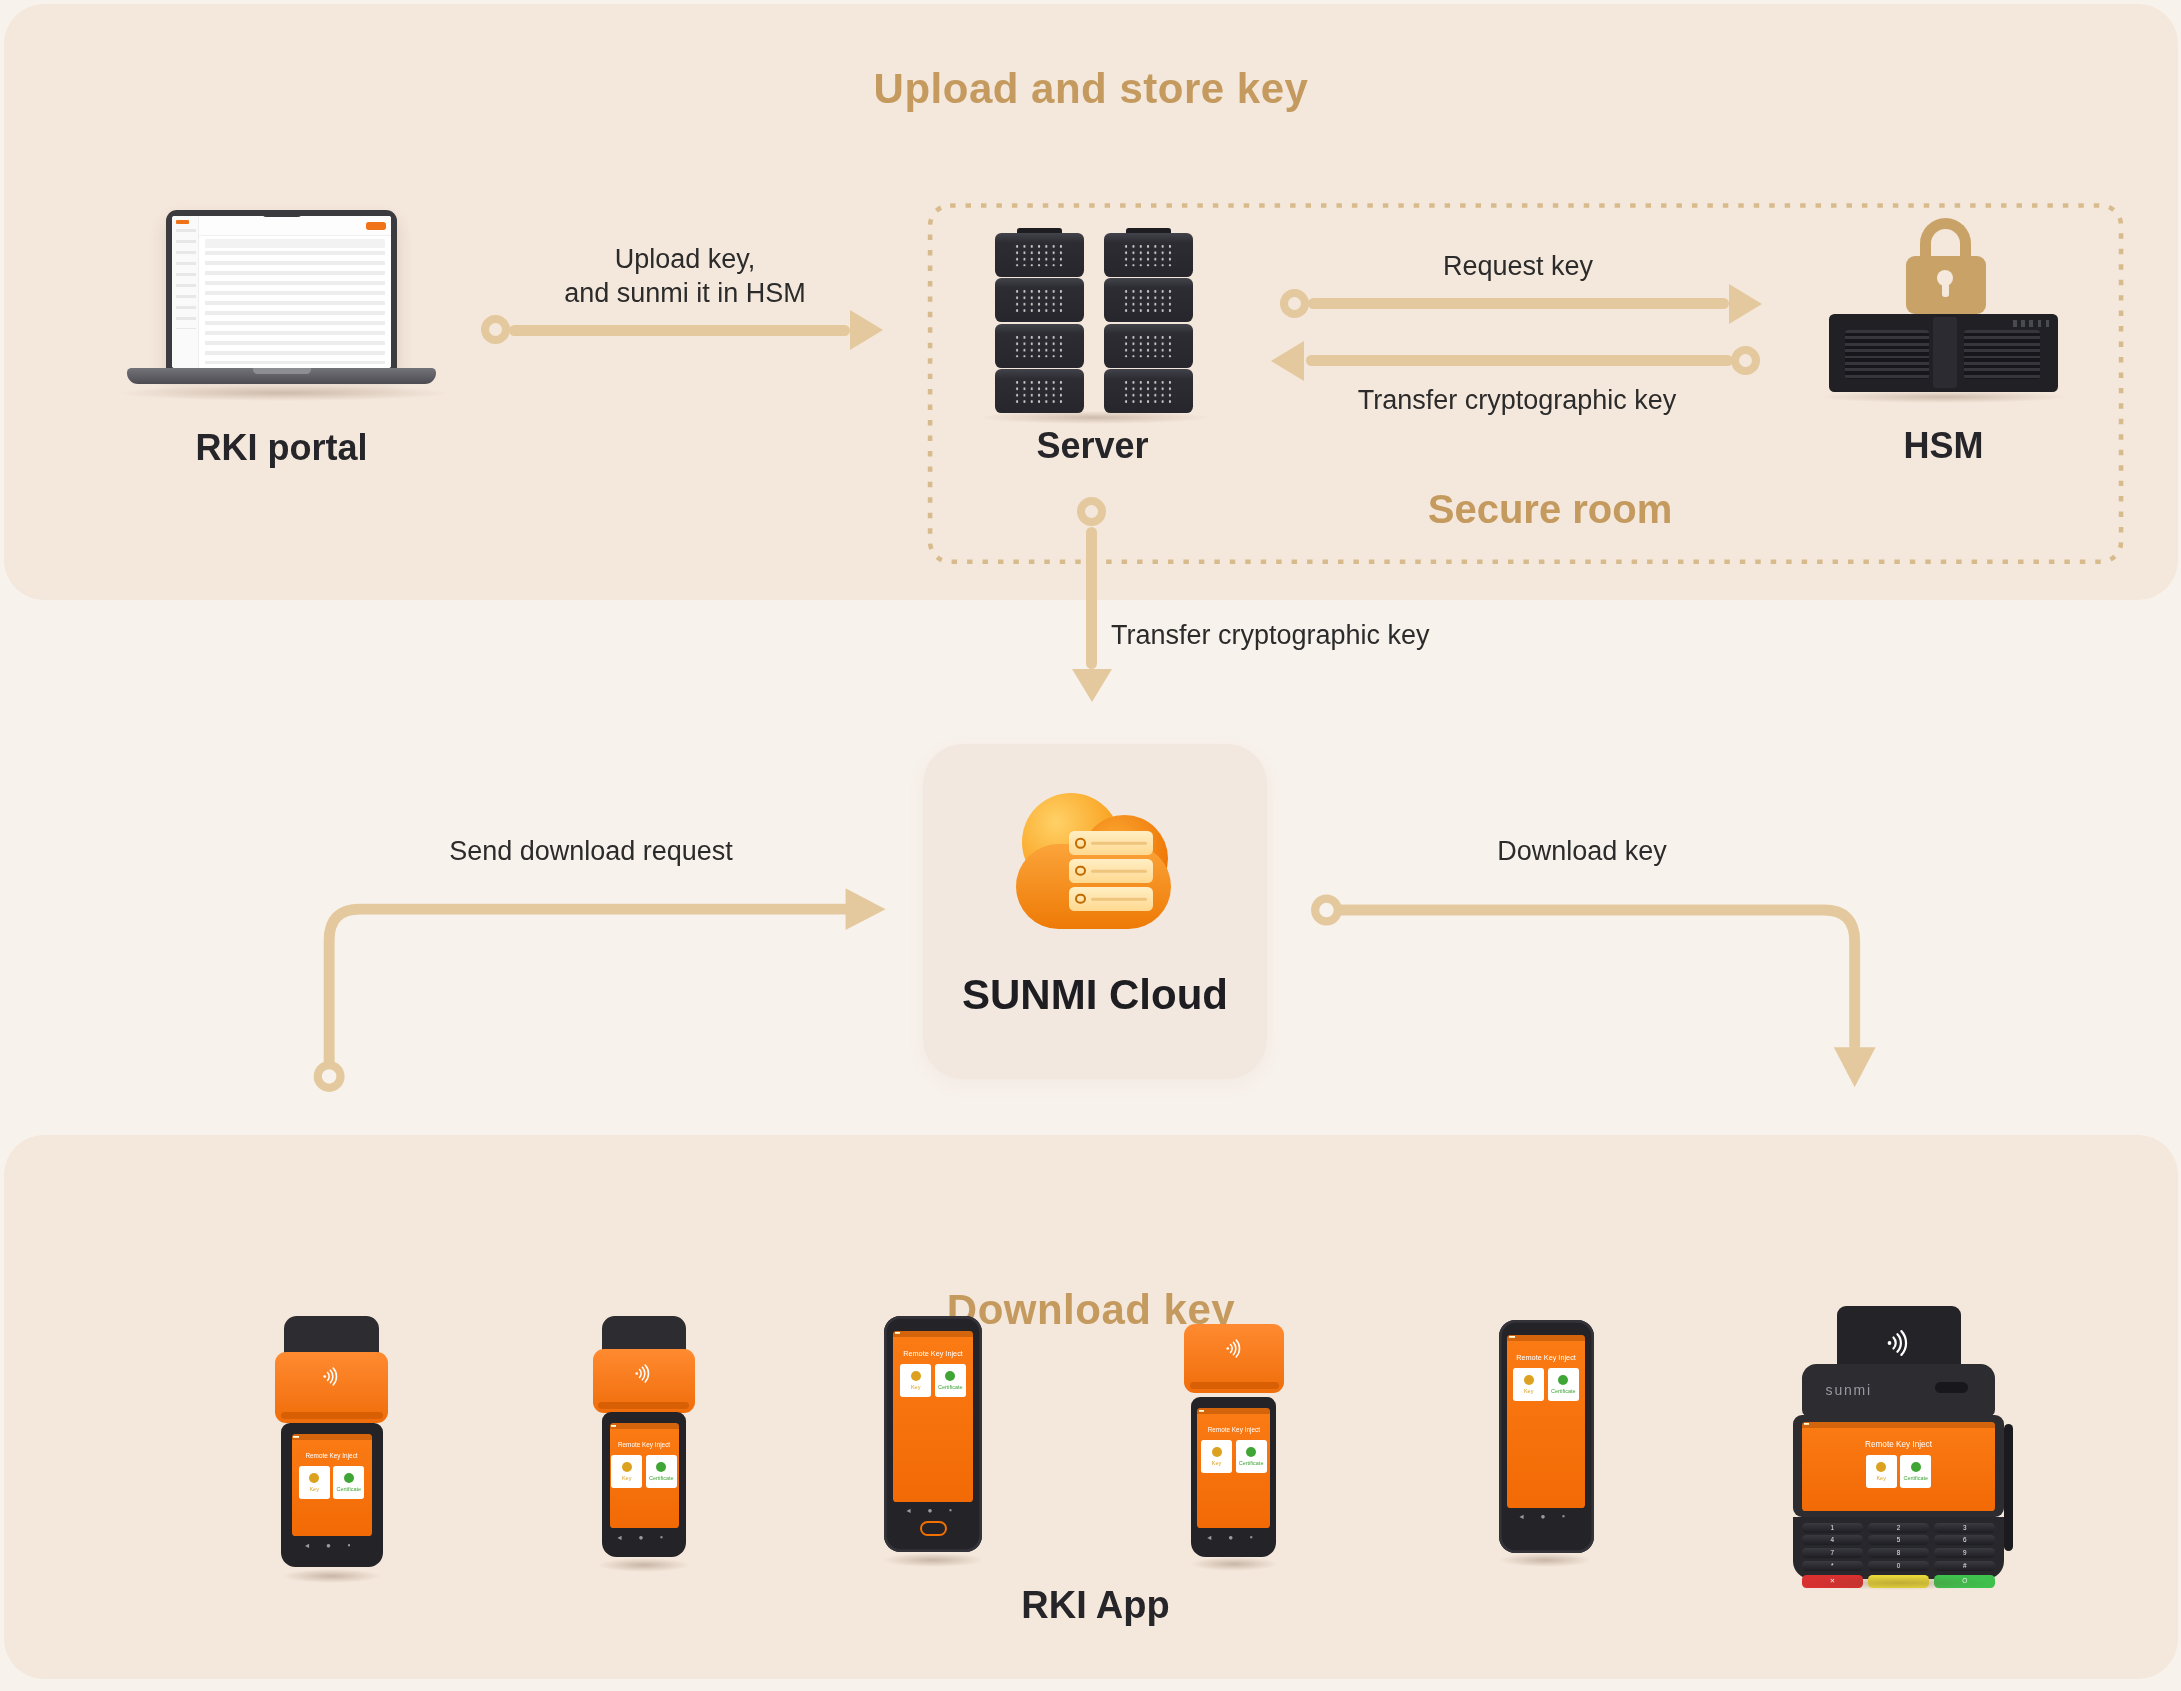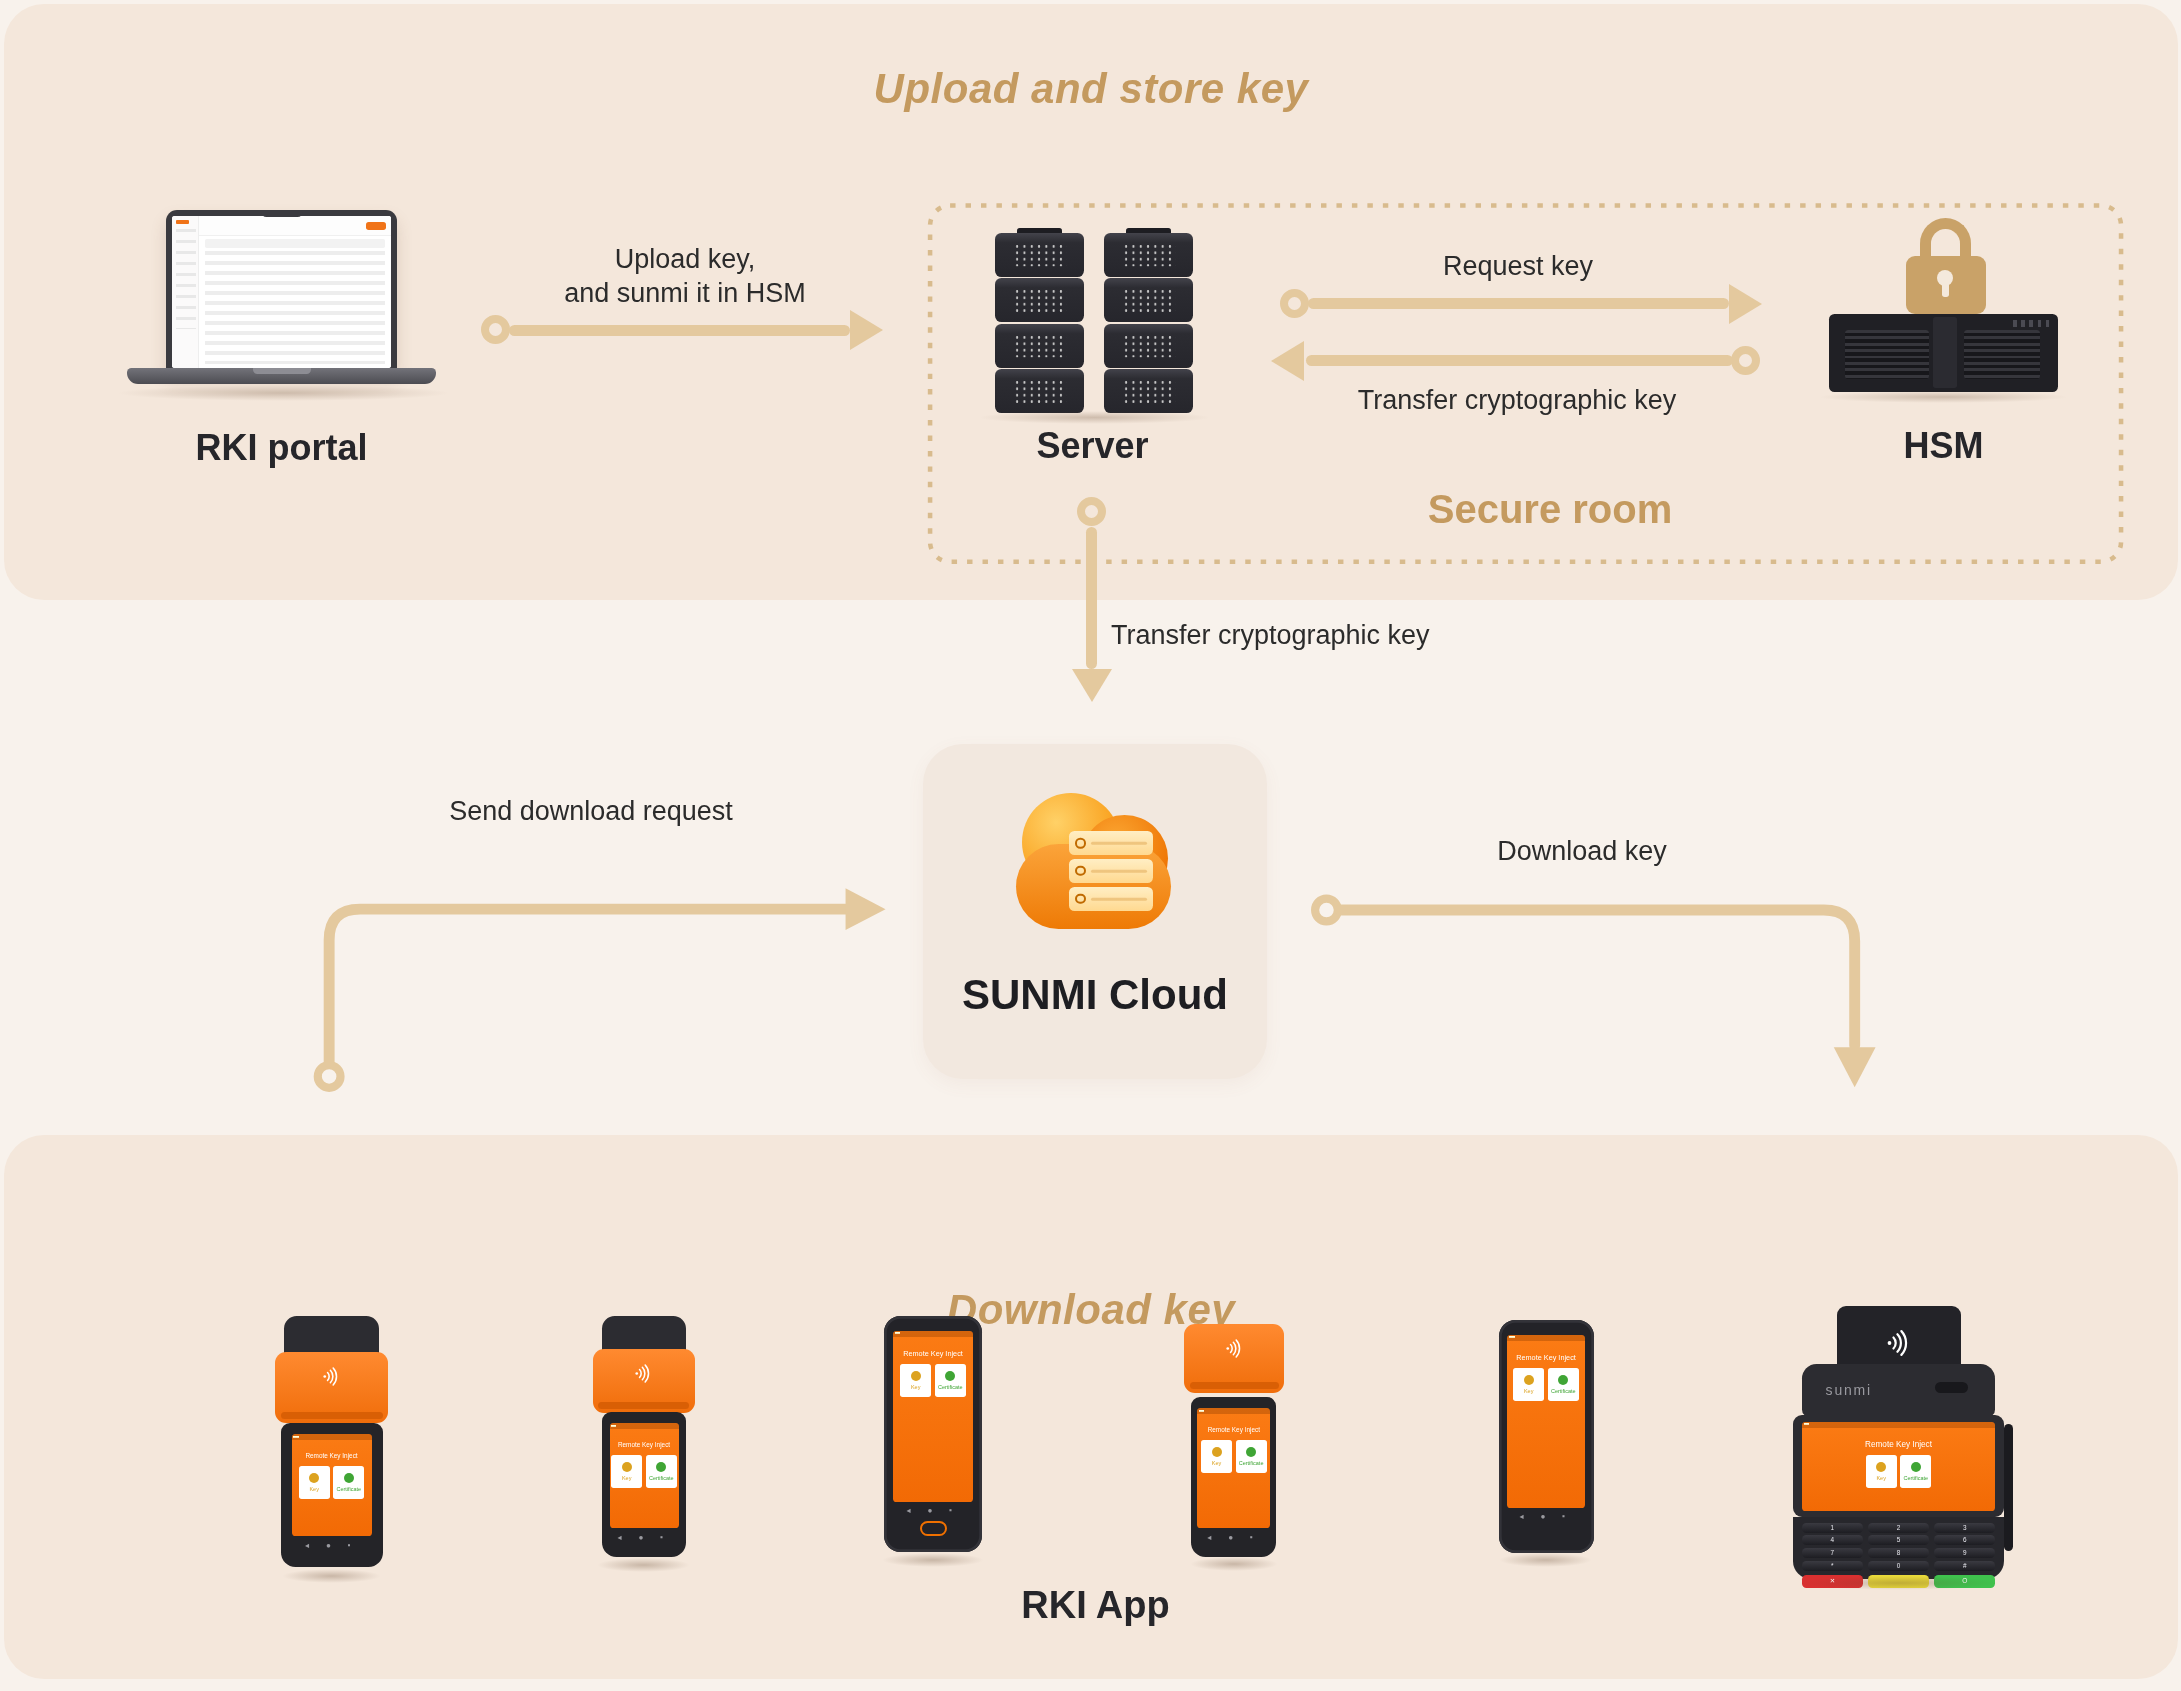--- a/index.html
+++ b/index.html
@@ -29,21 +29,20 @@
     background:var(--panel);
     border-radius:40px;
   }
   #top-panel{top:3.6px;height:596px;}
   #bottom-panel{top:1135px;height:544px;}
   .section-title{
     position:absolute;left:0;width:2182px;
     text-align:center;
     font-size:42px;font-weight:bold;color:var(--gold);
     letter-spacing:0.5px;
-    font-style:italic;
   }
   #title-top{top:65px;}
   #title-bottom{top:1286px;}
   .node-label{
     position:absolute;text-align:center;
     font-size:36px;font-weight:bold;color:var(--ink);
   }
   .arrow-label{
     position:absolute;text-align:center;
     font-size:27px;color:var(--label);
@@ -241,21 +240,21 @@
   <div id="puff-b" class="puff"></div>
   <div id="puff-c" class="puff"></div>
   <div id="cloud-rack">
     <div class="rack-row"></div>
       <div class="rack-row"></div>
       <div class="rack-row"></div>
   </div>
 </div>
 <div id="cloud-label" class="abs">SUNMI Cloud</div>
 
-<div class="arrow-label" style="left:409px;top:796px;width:364px;">Send download request</div>
+<div class="arrow-label" style="left:409px;top:836px;width:364px;">Send download request</div>
 <div class="arrow-label" style="left:1400px;top:836px;width:364px;">Download key</div>
 
 <div id="devices-layer">
     <div class="dev" style="left:275px;top:1316px;width:113px;height:258px;">
       <div class="hp-cap" style="left:9px;top:0;width:95px;height:47px;"></div>
       <div class="hp-printer" style="left:0px;top:36px;width:113px;height:71px;">
         <svg class="nfc-svg" width="27" height="27" viewBox="0 0 48 48">
           <g fill="none" stroke="#fff" stroke-width="2.8" stroke-linecap="round">
             <path d="M17 31a10 10 0 0 0 0-14"></path>
             <path d="M22 35a16 16 0 0 0 0-22"></path>

